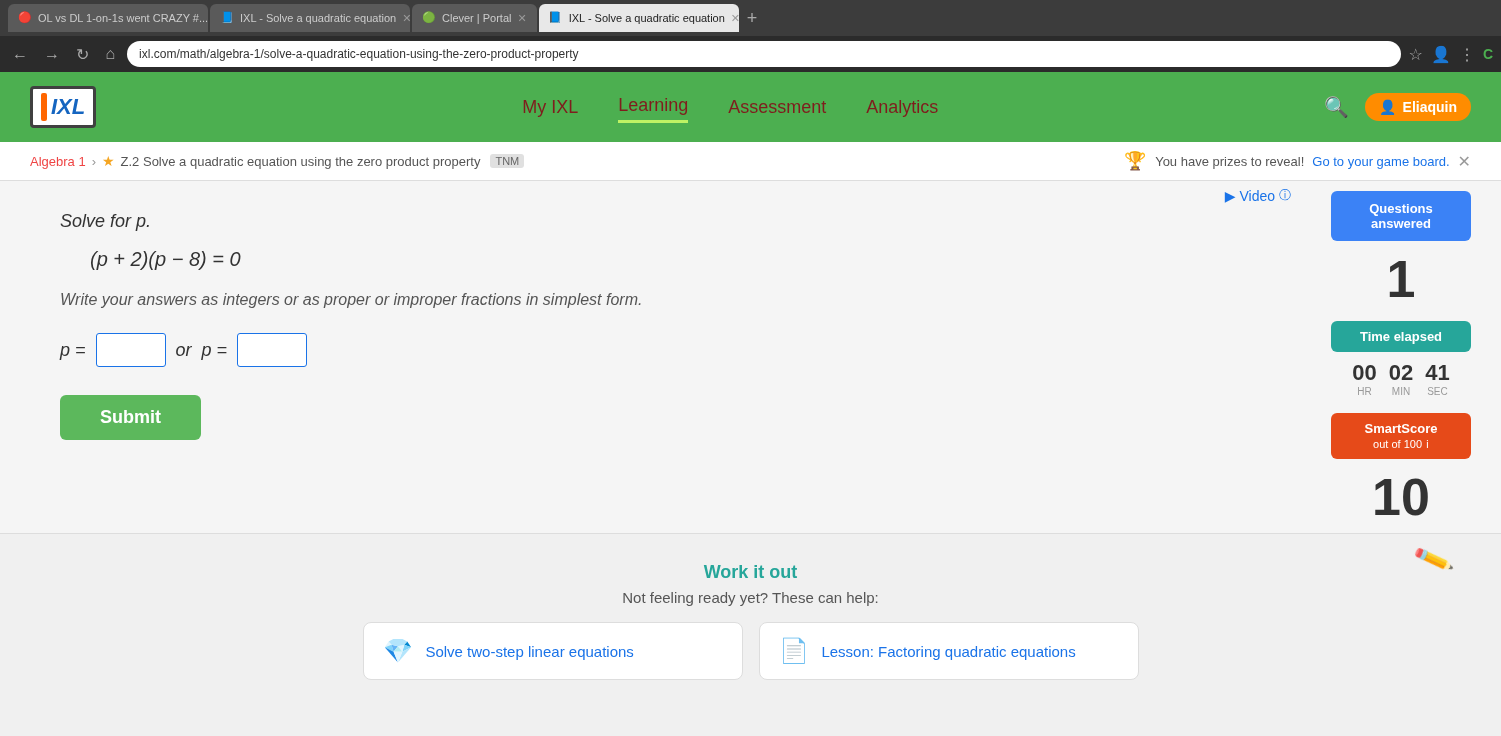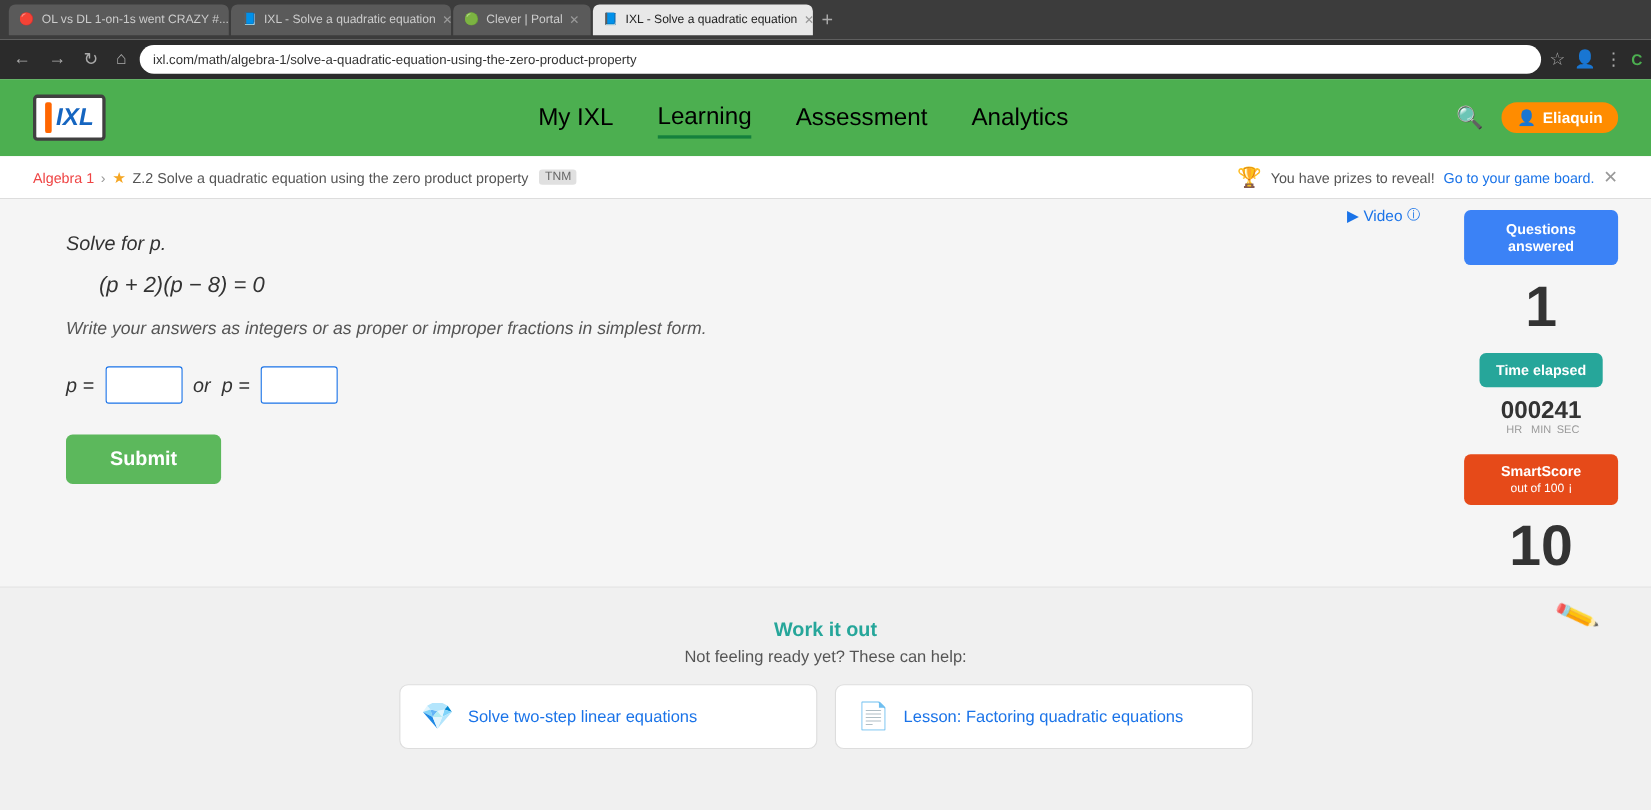--- a/index.html
+++ b/index.html
@@ -121,29 +121,29 @@
       margin-right: 2px;
     }
     .nav-links {
       display: flex;
       gap: 40px;
       flex: 1;
       justify-content: center;
       align-items: center;
     }
     .nav-link {
-      color: #000000;
-      font-size: 22px;
+      color: #7f1d1d;
+      font-size: 18px;
       font-weight: 500;
       text-decoration: none;
       cursor: pointer;
       padding: 4px 0;
     }
     .nav-link.active {
-      border-bottom: 3px solid #15803d;
+      border-bottom: 3px solid #bef264;
     }
     .nav-right {
       display: flex;
       align-items: center;
       gap: 16px;
     }
     .search-icon-btn {
       color: #fff;
       font-size: 20px;
       cursor: pointer;
@@ -296,26 +296,27 @@
 
     .time-elapsed-btn {
       background: #26a69a;
       color: #fff;
       border-radius: 6px;
       padding: 8px 14px;
       font-size: 13px;
       font-weight: bold;
       cursor: pointer;
       text-align: center;
-      width: 112px;
+      width: 140px;
       margin-bottom: 8px;
     }
 
     .timer-display {
       display: flex;
+      gap: 12px;
       justify-content: center;
       margin-bottom: 16px;
     }
     .timer-unit {
       text-align: center;
     }
     .timer-value {
       font-size: 22px;
       font-weight: bold;
       color: #333;

